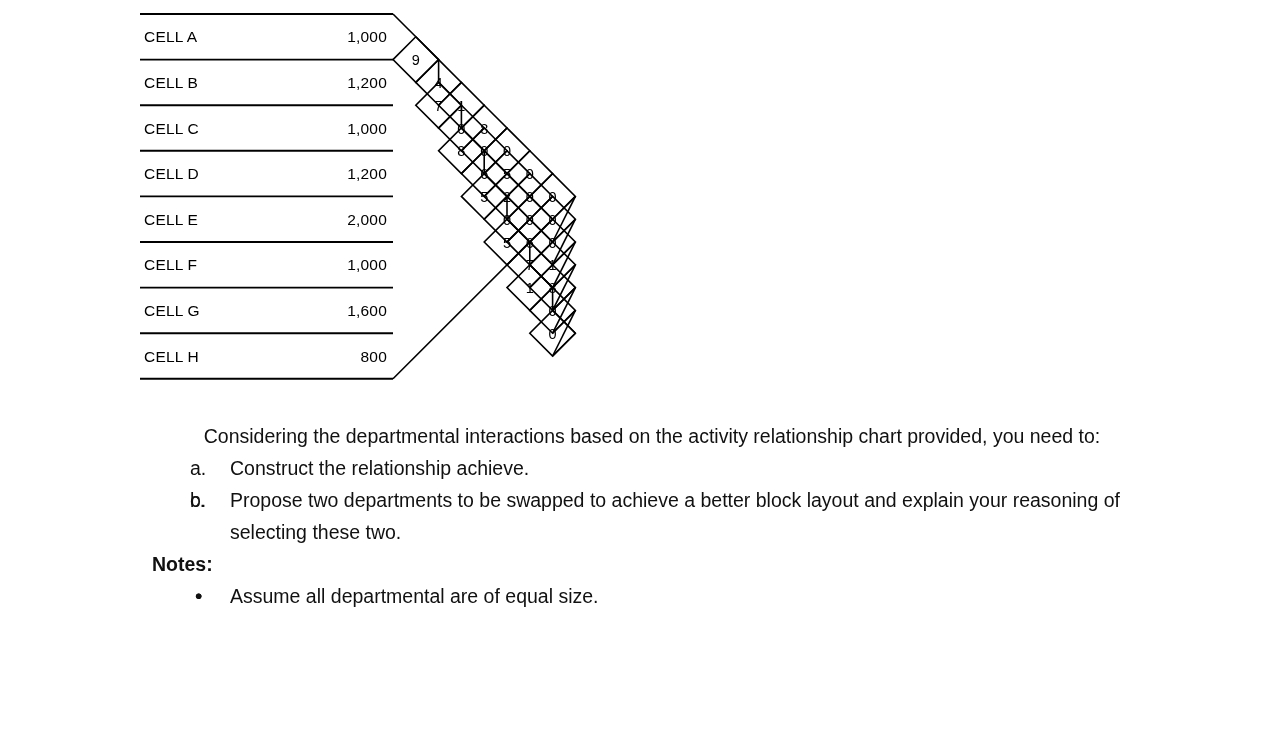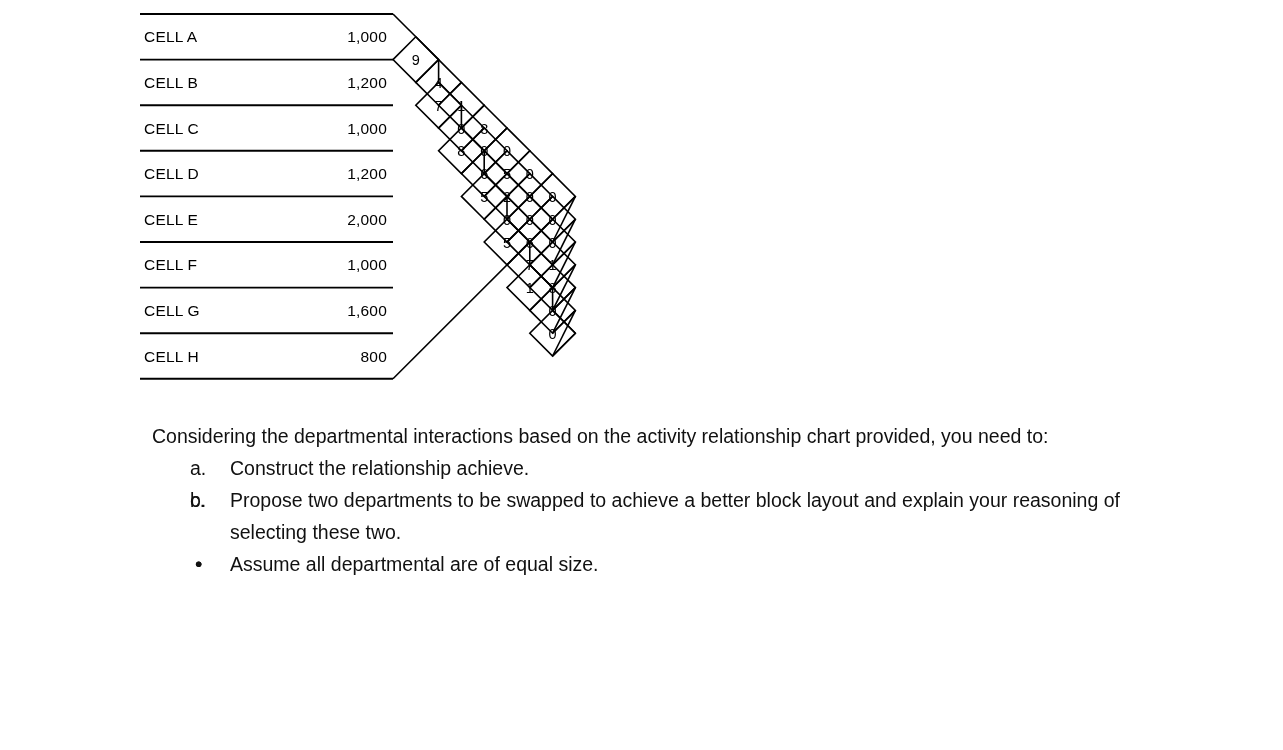--- a/index.html
+++ b/index.html
@@ -49,21 +49,21 @@
   
   #prose {
     position: absolute;
     left: 152px;
     top: 420px;
     width: 1000px;
     font-size: 19.5px;
     line-height: 32px;
     color: #111;
   }
-  #prose .para { margin: 0; }
+  #prose .para { margin: 0; text-align: center; }
   .lettered-list, .bullet-list {
     list-style: none;
     margin: 0;
     padding: 0;
   }
   .lettered-list > li, .bullet-list > li {
     position: relative;
     padding-left: 78px;
     margin: 0;
   }
@@ -301,18 +301,19 @@
 
 <div id="prose">
   <p class="para">Considering the departmental interactions based on the activity relationship chart provided, you need to:</p>
 
   <ol class="lettered-list" id="lettered-list">
       <li><span class="marker">a.</span><span>Construct the relationship achieve.</span></li>
       <li><span class="marker">b.</span></li>
       <li><span class="marker">c.</span><span>Propose two departments to be swapped to achieve a better block layout and explain your reasoning of selecting these two.</span></li>
     </ol>
 
+  <p class="notes-heading">Notes:</p>
 
   <ul class="bullet-list" id="bullet-list">
       <li><span class="marker">•</span></li>
       <li><span class="marker">•</span><span>Assume all departmental are of equal size.</span></li>
     </ul>
 </div>
 
 </body></html>

